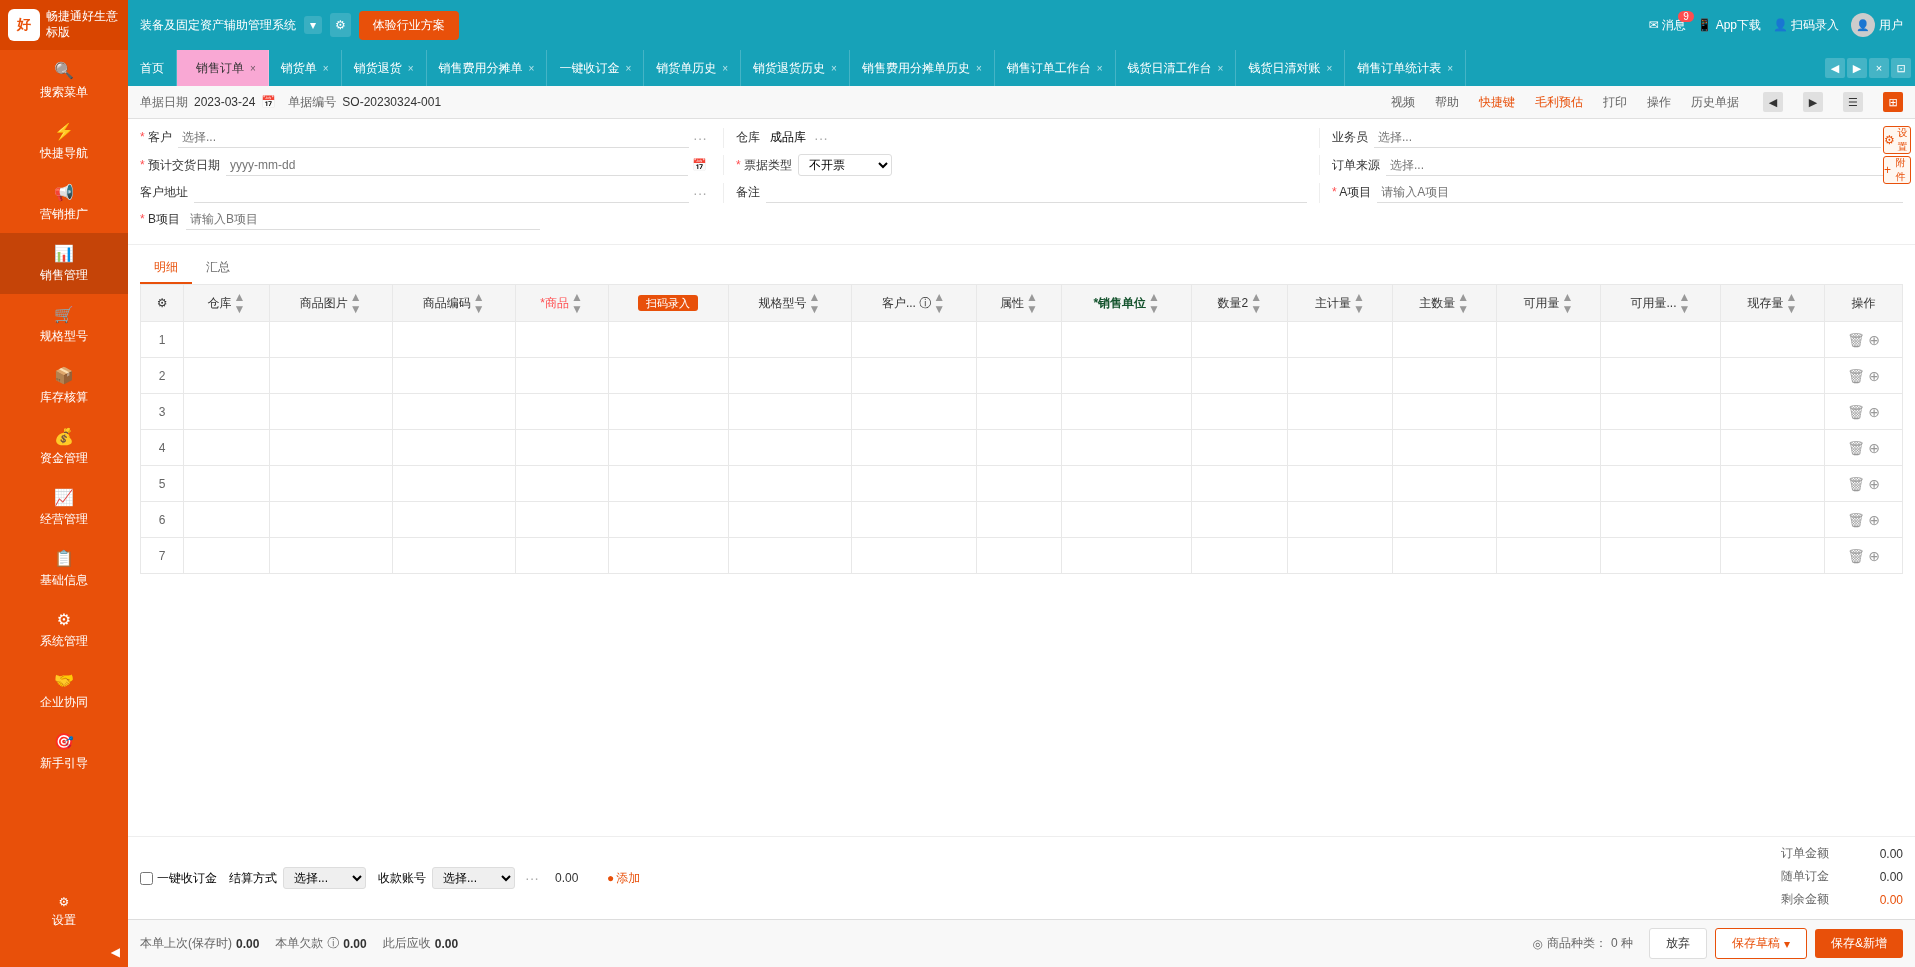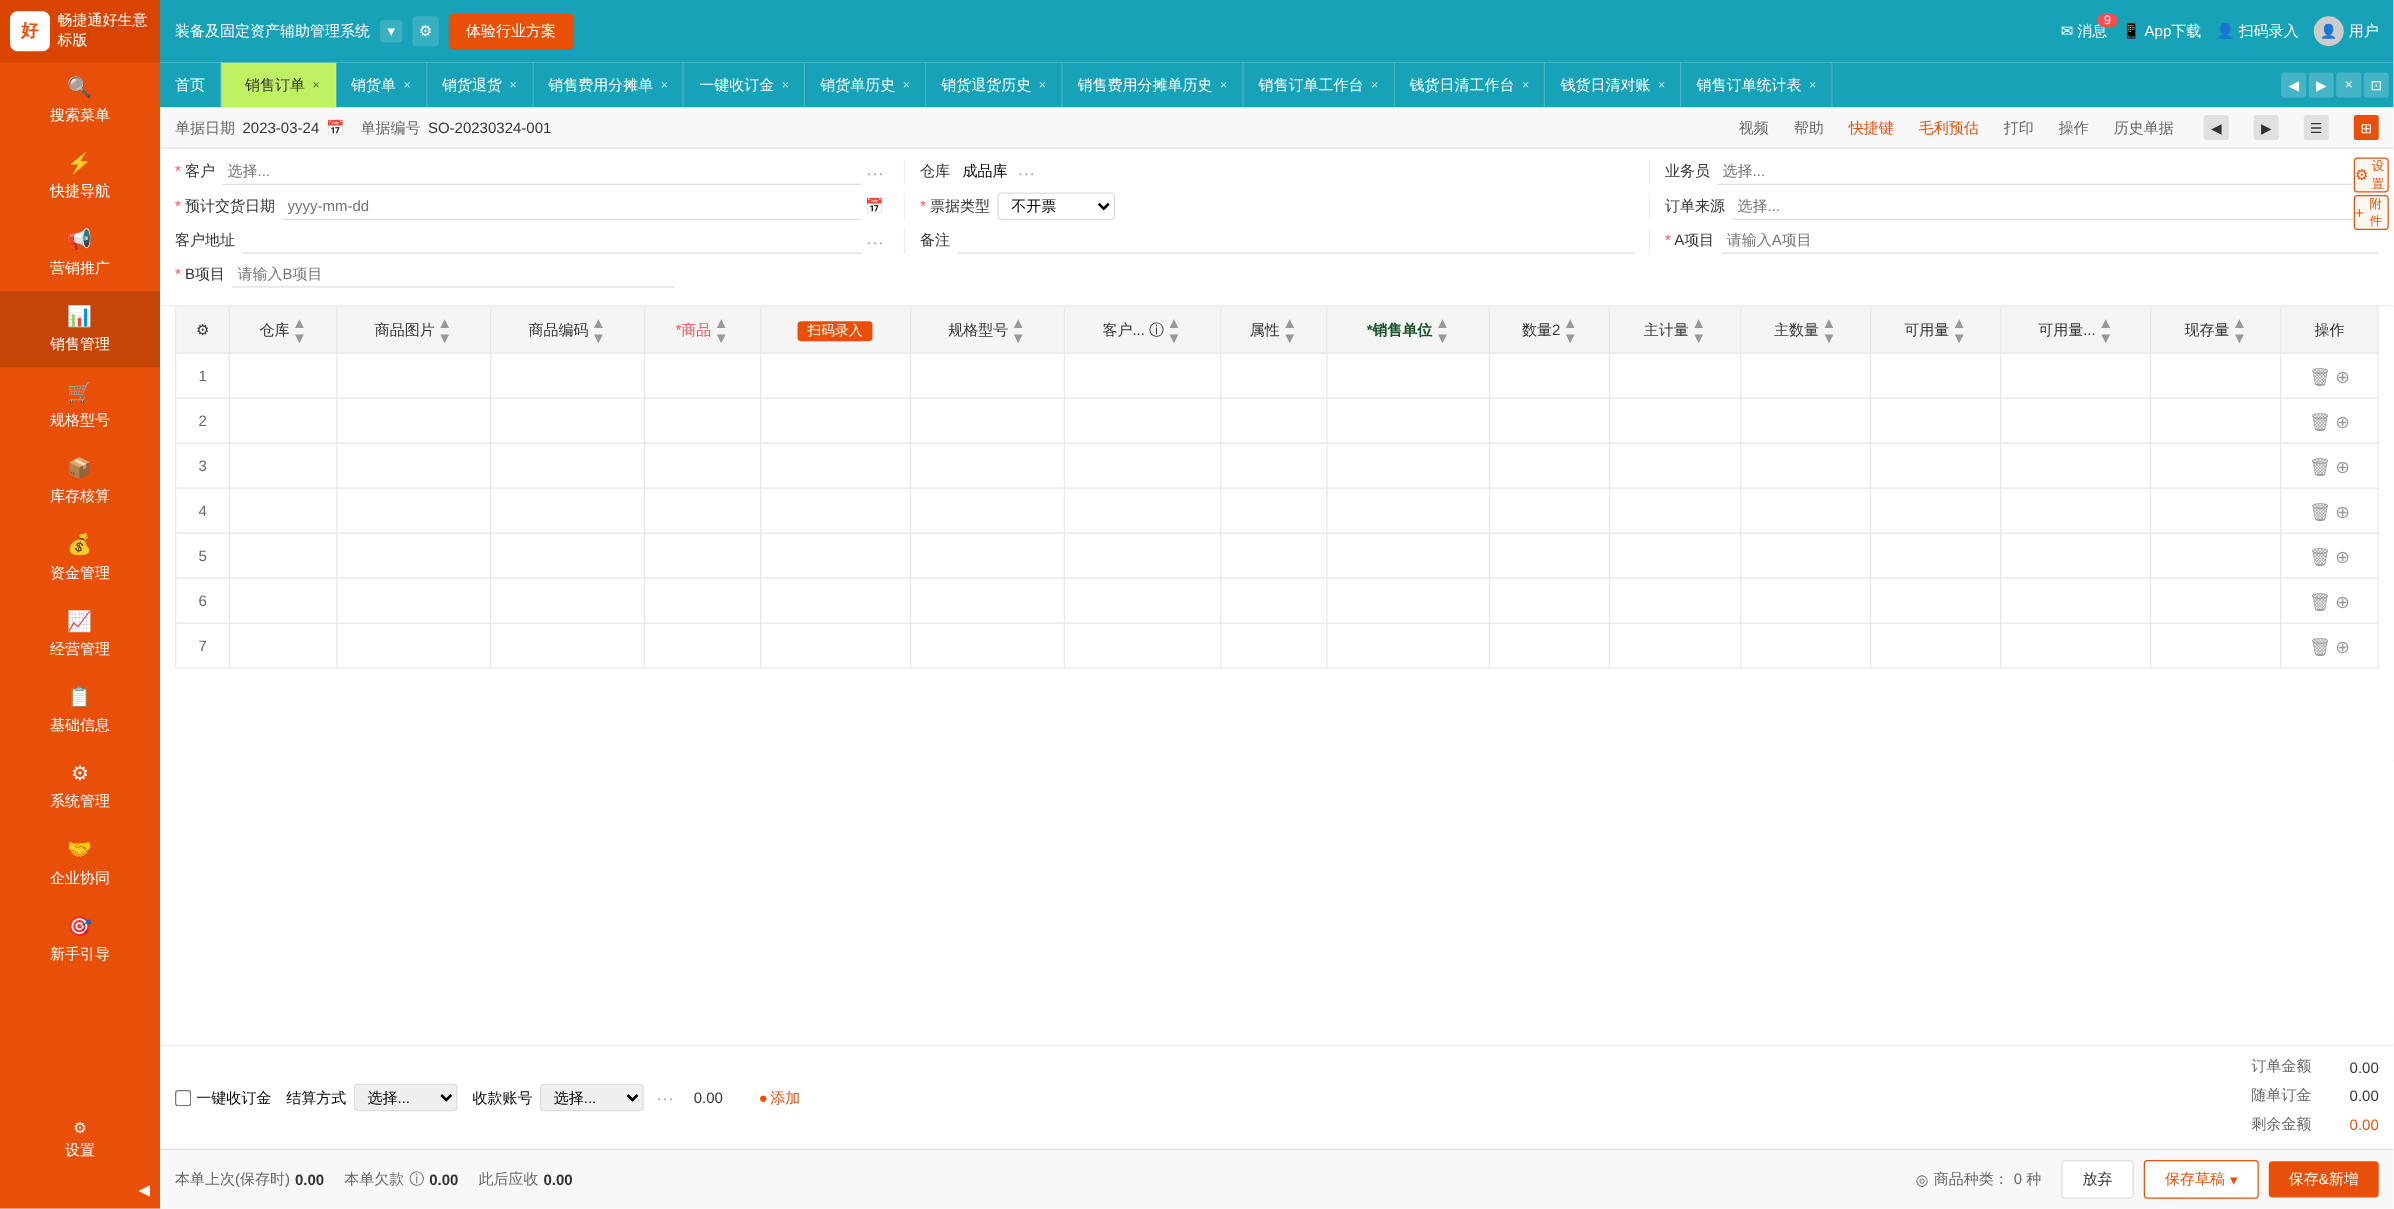--- a/index.html
+++ b/index.html
@@ -29,21 +29,21 @@
     .topbar-spacer { flex: 1; }
     .topbar-actions { display: flex; align-items: center; gap: 12px; color: white; font-size: 12px; }
     .topbar-badge { position: relative; display: inline-flex; align-items: center; gap: 3px; cursor: pointer; }
     .badge { background: #ff4d4f; color: white; border-radius: 10px; padding: 0 5px; font-size: 10px; position: absolute; top: -6px; right: -8px; }
     .topbar-user { display: flex; align-items: center; gap: 4px; cursor: pointer; }
     .user-avatar { width: 24px; height: 24px; background: #ccc; border-radius: 50%; display: flex; align-items: center; justify-content: center; font-size: 11px; }
 
     
     .nav-tabs { background: #17a2b8; display: flex; align-items: center; height: 36px; flex-shrink: 0; overflow: hidden; gap: 21px; }
     .nav-tab { padding: 0 12px; height: 36px; display: flex; align-items: center; gap: 4px; cursor: pointer; color: white; font-size: 12px; white-space: nowrap; border-right: 1px solid rgba(255,255,255,0.2); }
-    .nav-tab.active { background: #bef264; color: #333; padding-left: 19px; }
+    .nav-tab.active { background: #f9a8d4; color: #333; padding-left: 19px; }
     .nav-tab .close-x { font-size: 10px; opacity: 0.7; margin-left: 2px; }
     .nav-tab-controls { margin-left: auto; display: flex; align-items: center; gap: 2px; padding-right: 4px; }
     .nav-tab-ctrl-btn { background: rgba(255,255,255,0.2); border: none; color: white; width: 20px; height: 20px; border-radius: 2px; cursor: pointer; font-size: 11px; display: flex; align-items: center; justify-content: center; }
 
     
     .content { flex: 1; background: white; overflow: auto; display: flex; flex-direction: column; position: relative; }
 
     
     .doc-toolbar { background: #f8f8f8; border-bottom: 1px solid #e0e0e0; padding: 6px 12px; display: flex; align-items: center; gap: 12px; flex-shrink: 0; }
     .doc-toolbar-field { display: flex; align-items: center; gap: 6px; }
@@ -89,21 +89,21 @@
     .table-scroll::-webkit-scrollbar-track { background: #f0f0f0; }
     .table-scroll::-webkit-scrollbar-thumb { background: #ccc; border-radius: 4px; }
 
     
     .payment-row { padding: 8px 12px; border-top: 1px solid #eee; display: flex; align-items: center; gap: 12px; background: white; flex-shrink: 0; }
     .payment-checkbox { display: flex; align-items: center; gap: 4px; }
     .payment-field { display: flex; align-items: center; gap: 6px; }
     .payment-select { border: 1px solid #ddd; padding: 2px 20px 2px 6px; border-radius: 3px; font-size: 12px; }
     .payment-amount { color: #333; min-width: 40px; }
     .add-btn { color: #e8500a; cursor: pointer; display: flex; align-items: center; gap: 2px; }
-    .summary-row { display: flex; justify-content: flex-end; align-items: center; gap: 4px; margin-bottom: 3px; font-size: 12px; }
+    .summary-row { display: flex; justify-content: flex-end; align-items: center; gap: 24px; margin-bottom: 3px; font-size: 12px; }
     .summary-label { color: #666; }
     .summary-value { color: #333; min-width: 50px; text-align: right; }
 
     
     .footer-bar { background: #f8f8f8; border-top: 1px solid #ddd; padding: 8px 12px; display: flex; align-items: center; gap: 16px; flex-shrink: 0; }
     .footer-info { color: #666; display: flex; align-items: center; gap: 4px; }
     .footer-info strong { color: #333; }
     .footer-spacer { flex: 1; }
     .footer-actions { display: flex; align-items: center; gap: 8px; }
     .btn-discard { background: white; border: 1px solid #ddd; padding: 6px 16px; border-radius: 3px; cursor: pointer; color: #333; font-size: 12px; }
@@ -381,20 +381,24 @@
 
       <div class="form-row">
         <div class="form-field" style="flex:2; max-width:400px;">
           <span class="form-field-label required">B项目</span>
           <input class="form-input" type="text" placeholder="请输入B项目" style="">
         </div>
       </div>
     </div>
 
     <div class="table-area">
+      <div class="table-tabs">
+        <div class="table-tab active">明细</div>
+        <div class="table-tab">汇总</div>
+      </div>
       <div class="table-scroll">
         <table class="data-table">
           <thead>
             <tr>
               <th>⚙</th>
               <th>
                   <div class="th-sort">
                     <span>仓库</span>
                     <span class="sort-arrows">
                       <span>▲</span>

